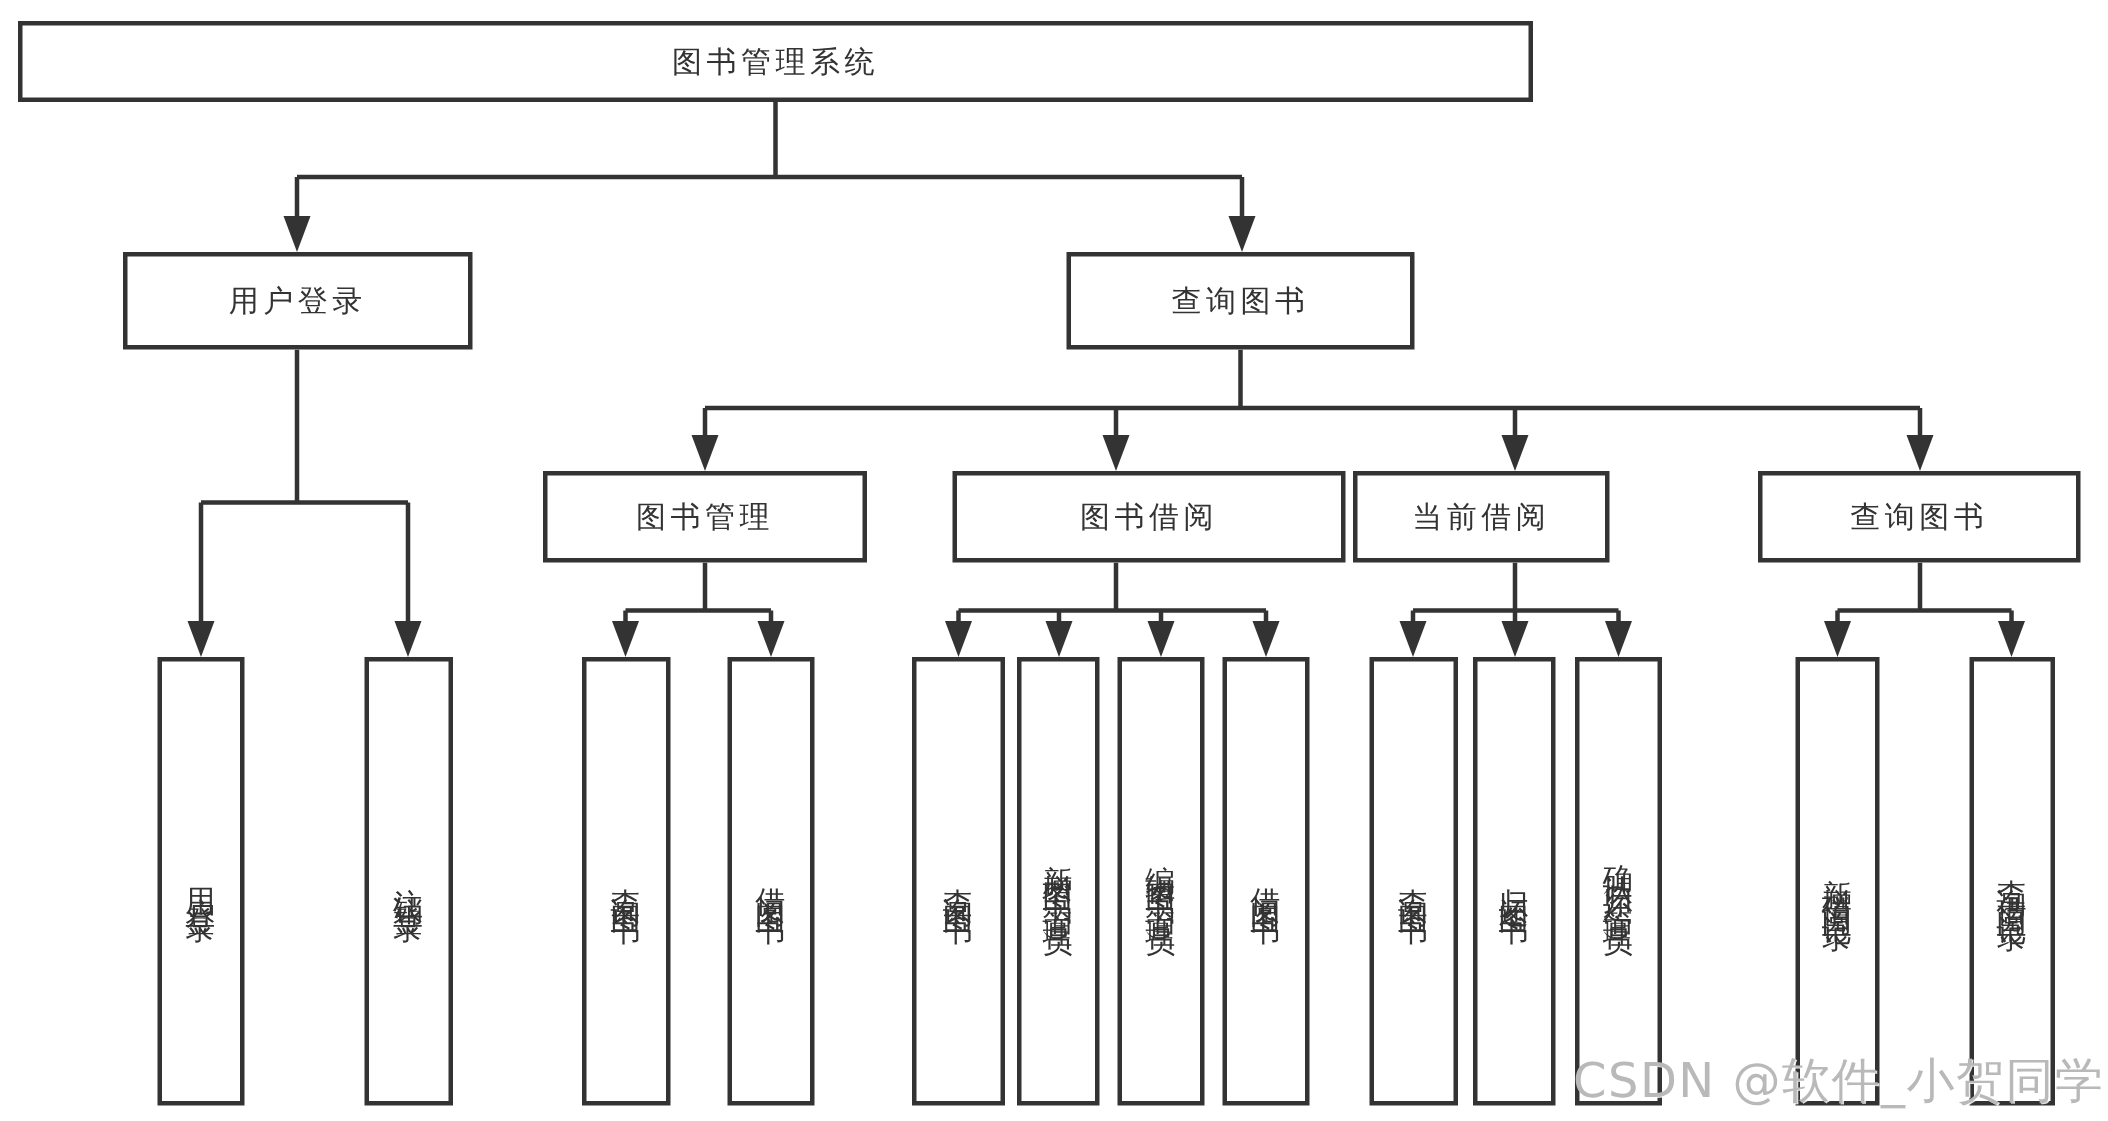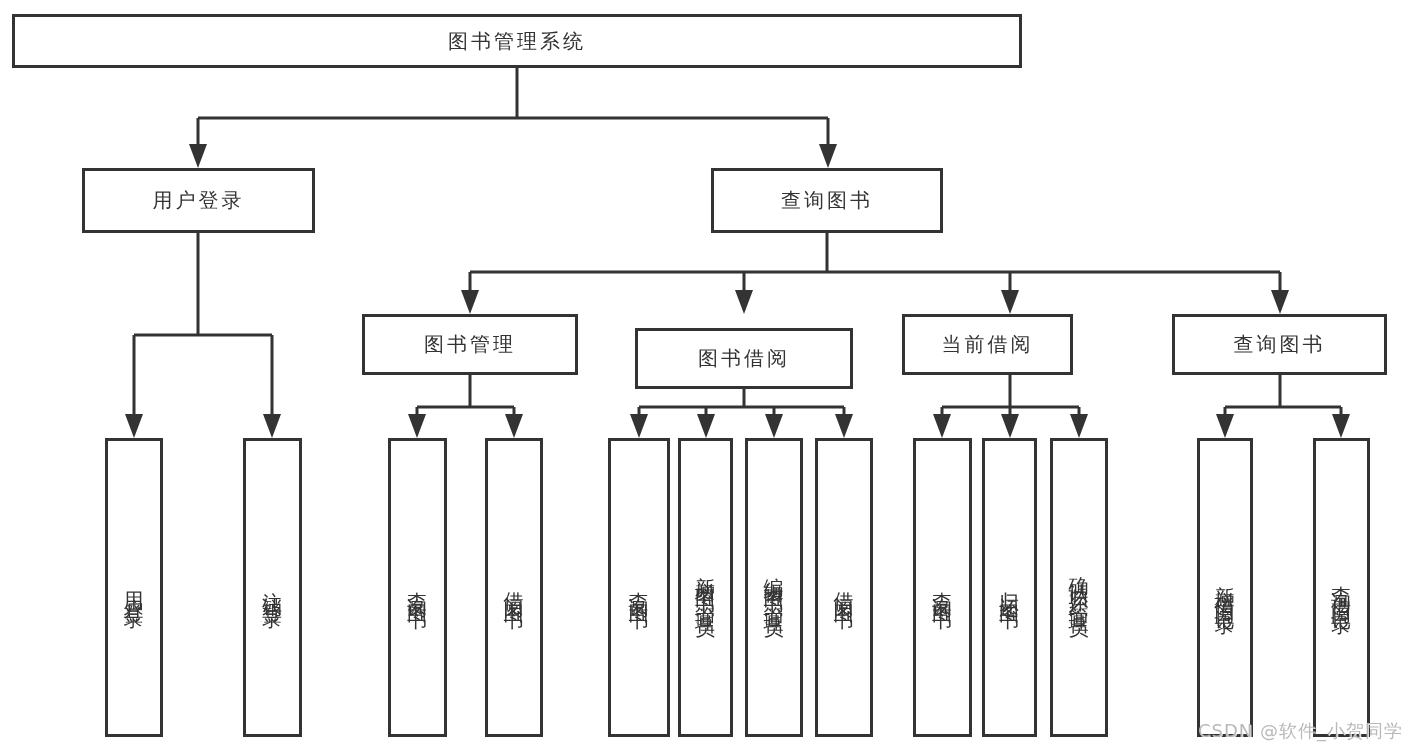--- a/index.html
+++ b/index.html
@@ -36,21 +36,21 @@
     writing-mode:vertical-rl;
     text-orientation:mixed;
     letter-spacing:6px;
     line-height:1;
   }
   .watermark{
     position:absolute;
     right:2px;
     bottom:4px;
     z-index:5;
-    font-size:18px;
+    font-size:32px;
     letter-spacing:1px;
     color:var(--watermark);
     text-shadow:1px 1px 0 rgba(255,255,255,0.85);
     white-space:nowrap;
   }
 </style>
 </head>
 <body>
 
 <div class="canvas">
@@ -105,21 +105,21 @@
   <div class="node h" style="left:82px;top:168px;width:233px;height:65px">
     <span>用户登录</span>
   </div>
   <div class="node h" style="left:711px;top:168px;width:232px;height:65px">
     <span>查询图书</span>
   </div>
 
   <div class="node h" style="left:362px;top:314px;width:216px;height:61px">
     <span>图书管理</span>
   </div>
-  <div class="node h" style="left:635px;top:328px;width:218px;height:61px">
+  <div class="node h" style="left:635px;top:314px;width:262px;height:61px">
     <span>图书借阅</span>
   </div>
   <div class="node h" style="left:902px;top:314px;width:171px;height:61px">
     <span>当前借阅</span>
   </div>
   <div class="node h" style="left:1172px;top:314px;width:215px;height:61px">
     <span>查询图书</span>
   </div>
 
   <div class="node v" style="left:105px;top:438px;width:58px;height:299px">

